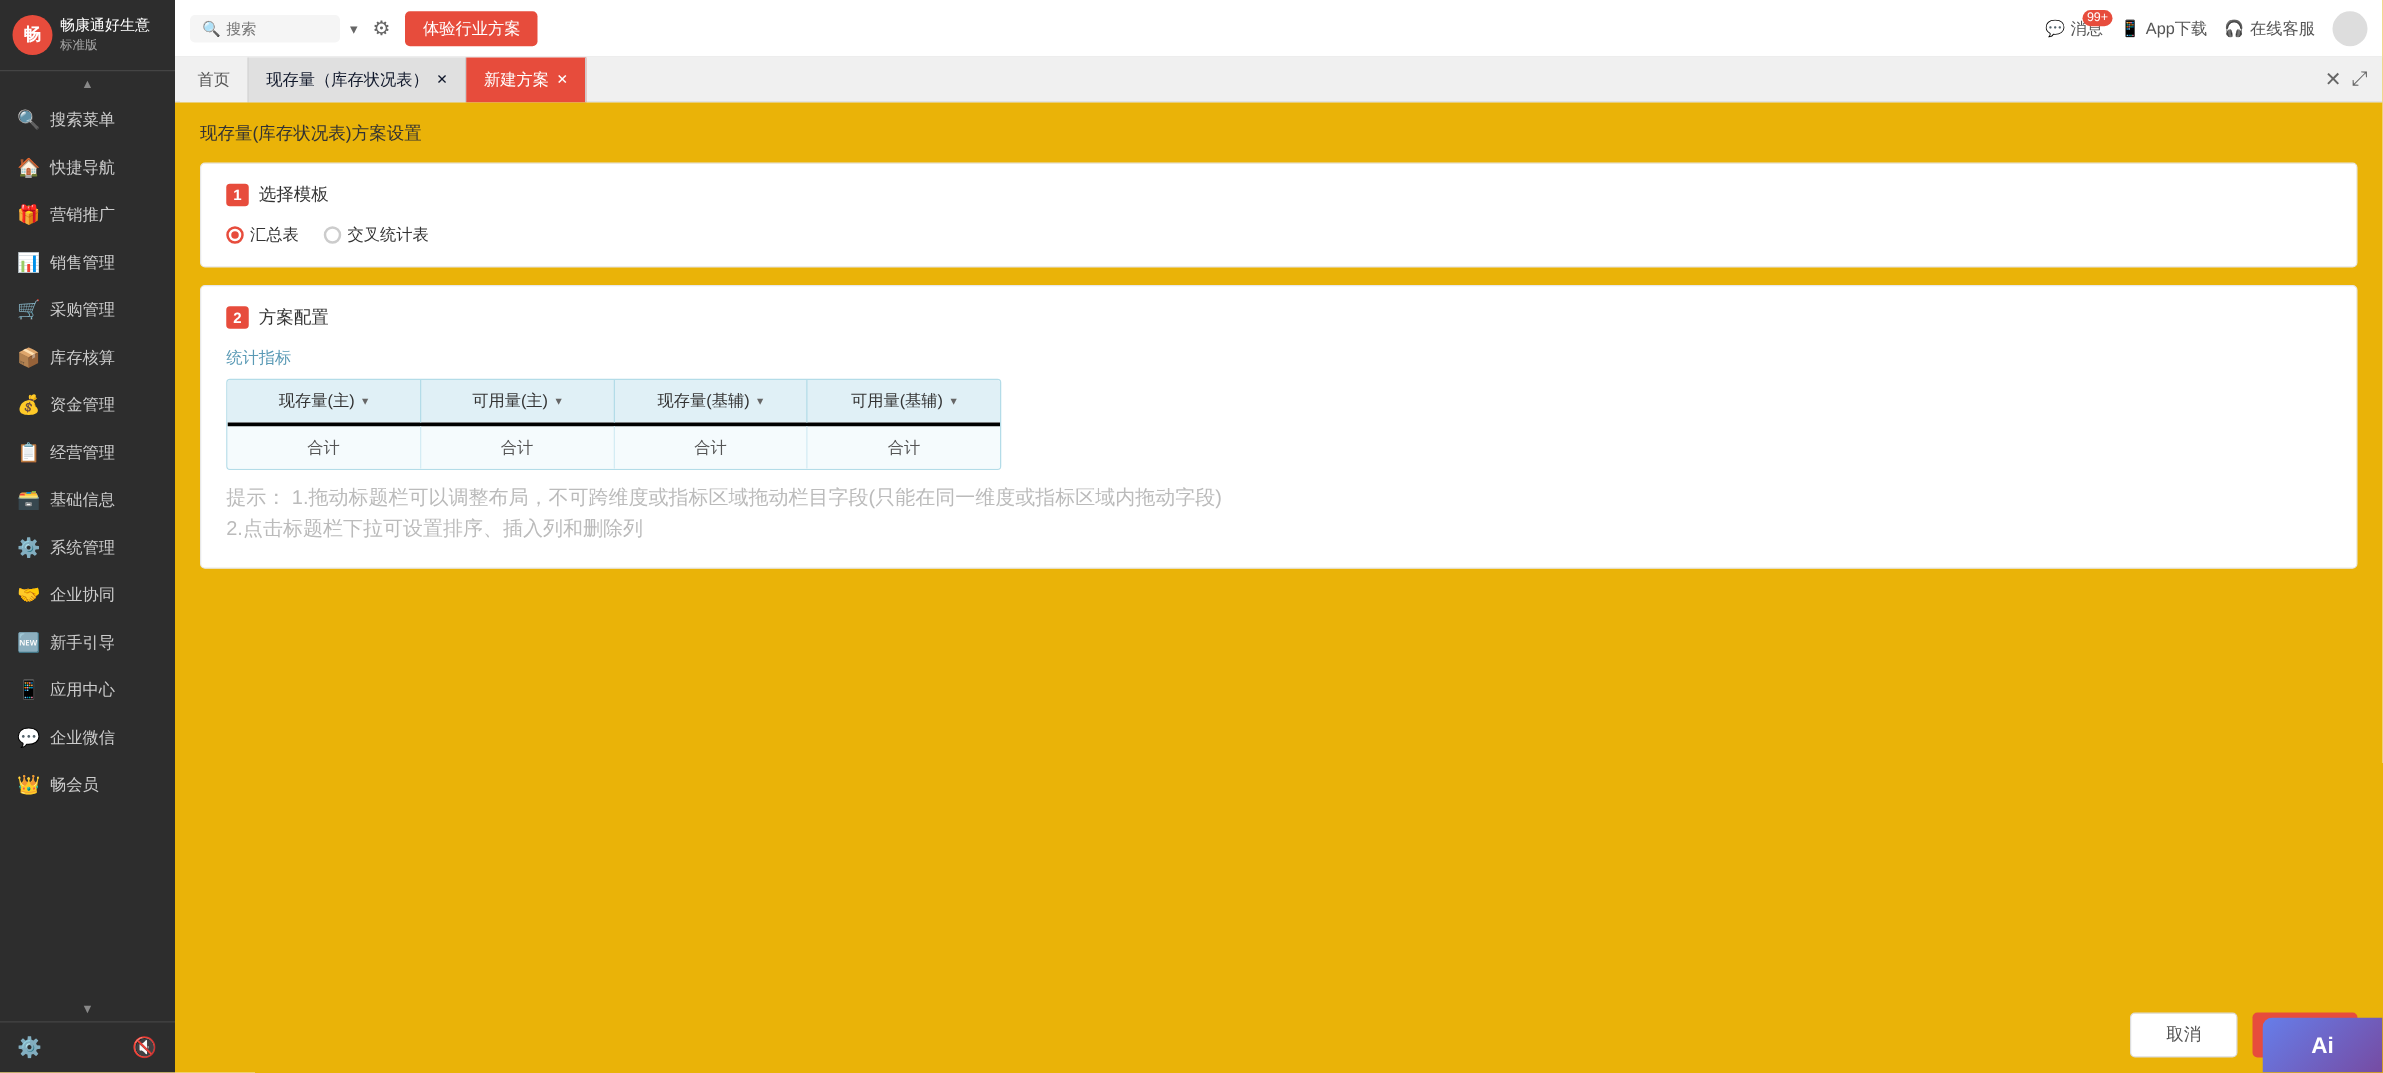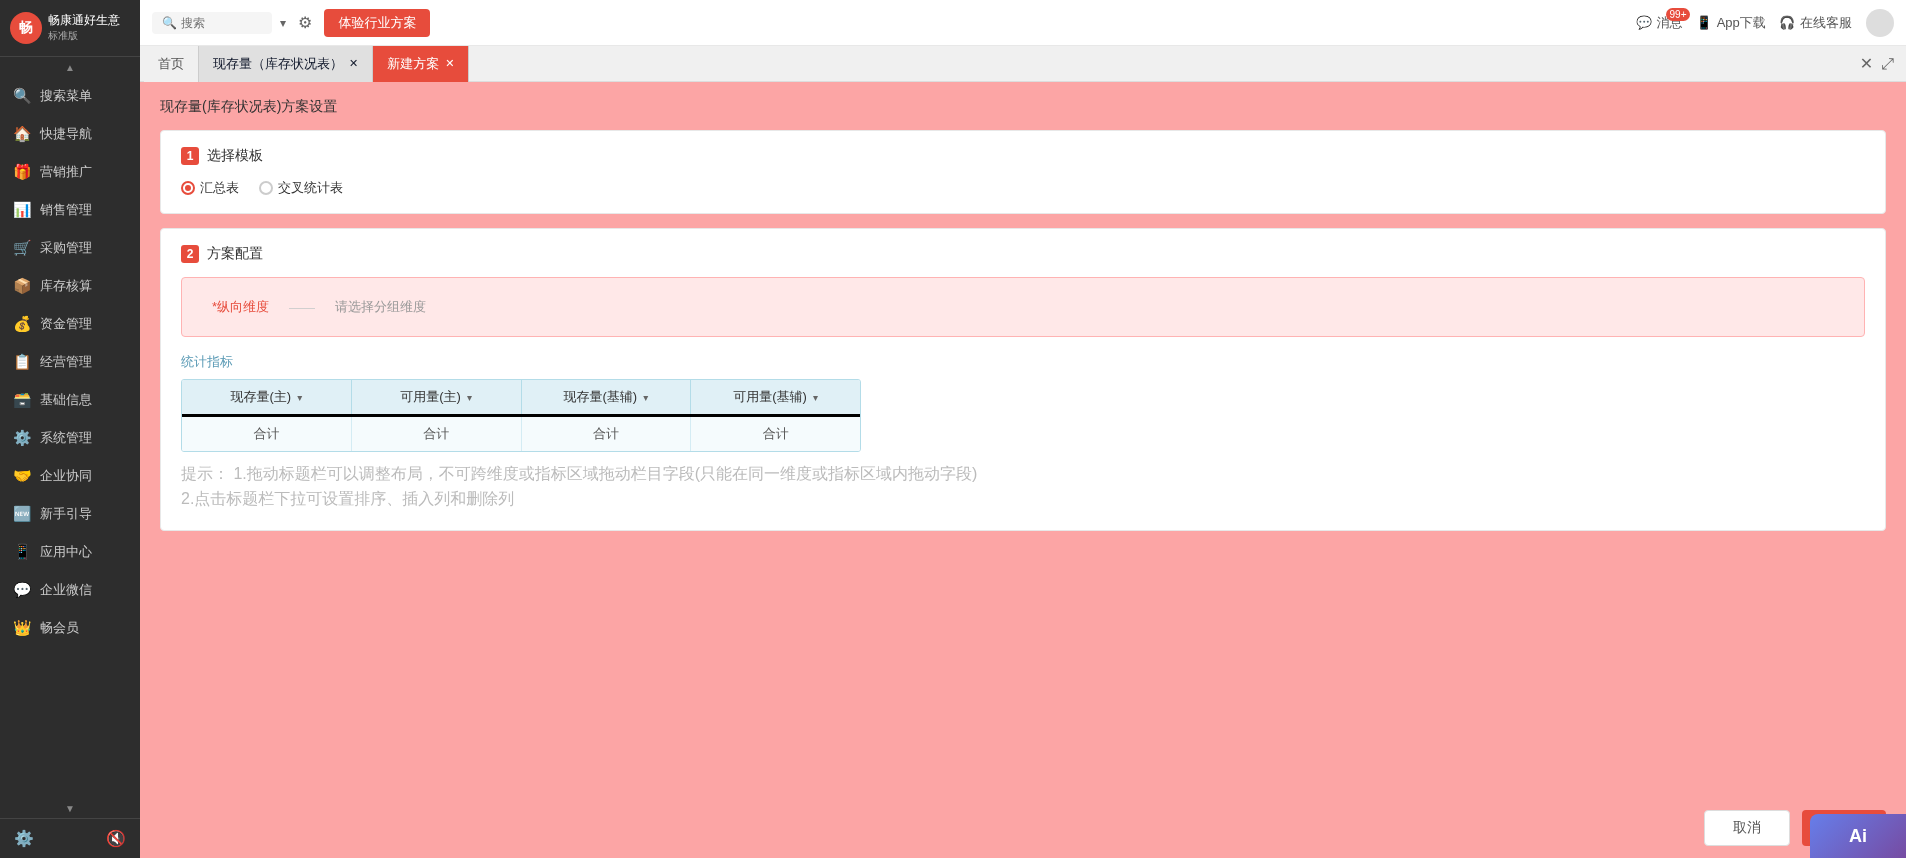--- a/index.html
+++ b/index.html
@@ -127,21 +127,21 @@
     .tab-close { font-size: 11px; margin-left: 2px; cursor: pointer; }
     .tab-spacer { flex: 1; }
     .tab-window-btns { display: flex; gap: 8px; padding: 0 8px; align-items: center; }
     .tab-win-btn { font-size: 16px; color: #666; cursor: pointer; }
 
     
     .content {
       flex: 1;
       overflow-y: auto;
       padding: 16px 20px;
-      background: #fca5a5;
+      background: #eab308;
     }
     .page-title { font-size: 14px; color: #333; margin-bottom: 14px; }
 
     
     .section-card {
       background: #fff;
       border: 1px solid #e8e8e8;
       border-radius: 4px;
       padding: 16px 20px;
       margin-bottom: 14px;
@@ -202,21 +202,21 @@
     }
 
     
     .stats-title { color: #5a9ab5; font-size: 13px; margin-bottom: 8px; }
 
     
     .indicator-table {
       border: 1px solid #b3dce8;
       border-radius: 3px;
       overflow: hidden;
-      width: 680px;
+      width: 620px;
     }
     .indicator-table-header {
       display: flex;
       background: #e0f0f6;
     }
     .indicator-table-cell {
       flex: 1; padding: 8px 12px;
       display: flex; align-items: center; justify-content: center;
       gap: 6px; font-size: 13px; color: #333;
       border-right: 1px solid #b3dce8;
@@ -433,25 +433,20 @@
       </div>
     </div>
 
     <div class="section-card step2-section">
       <div class="step-label">
         <div class="step-num">2</div>
         <span>方案配置</span>
       </div>
 
 
-      <div class="dimension-box">
-        <span class="dimension-label">*纵向维度</span>
-        <span class="dimension-dash">——</span>
-        <span class="dimension-placeholder">请选择分组维度</span>
-      </div>
 
 
       <div class="stats-title">统计指标</div>
       <div class="indicator-table">
         <div class="indicator-table-header">
           <div class="indicator-table-cell">
             <span>现存量(主)</span>
             <span class="chevron-down">▾</span>
           </div>
           <div class="indicator-table-cell">

